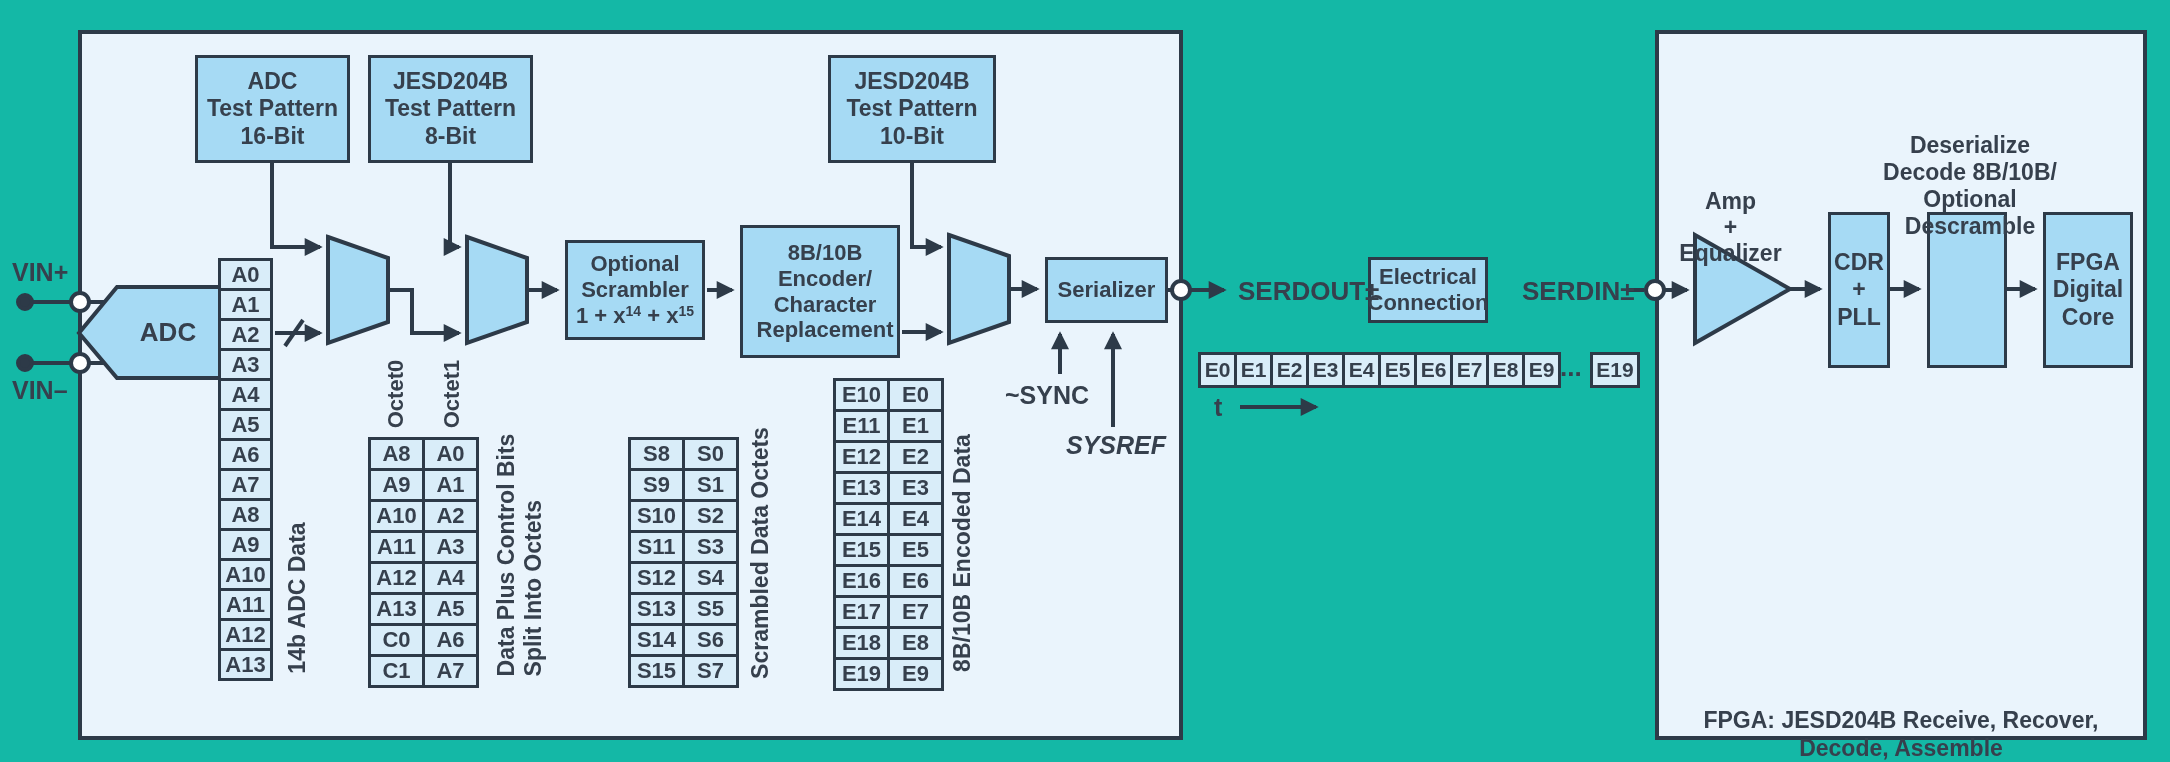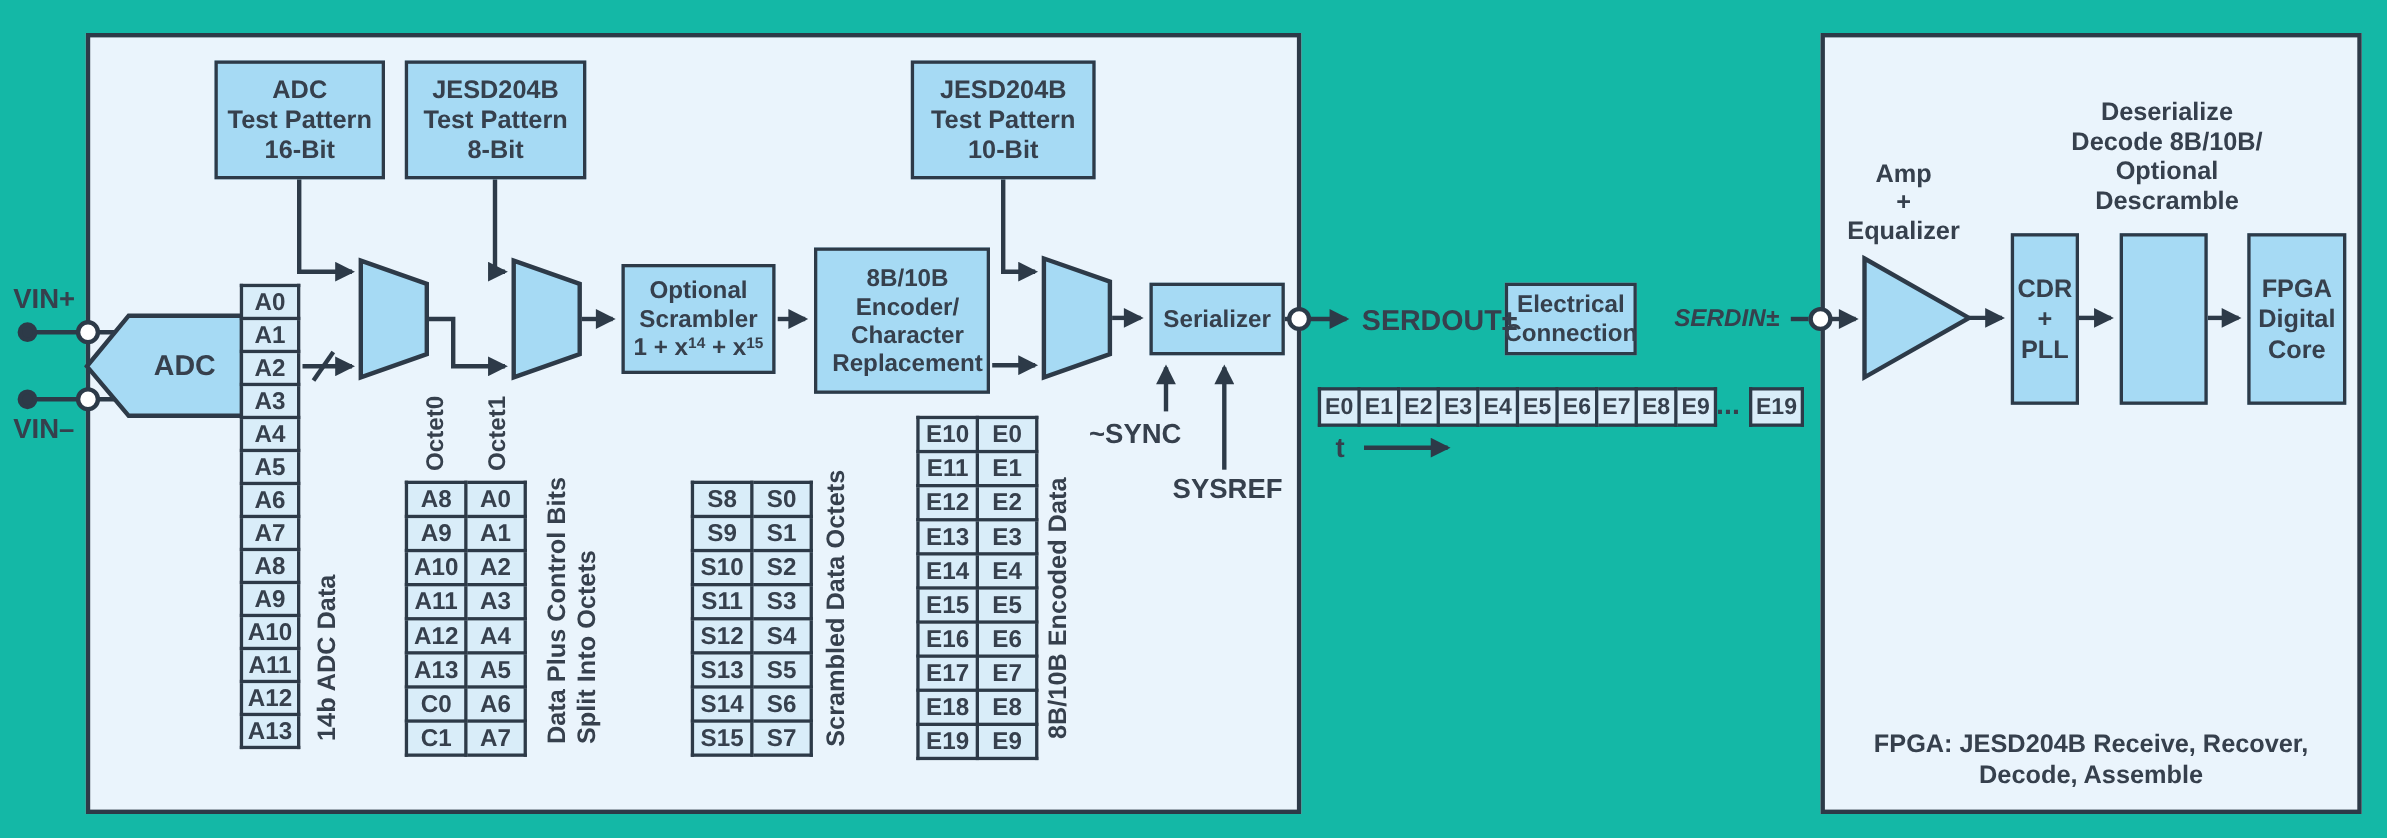--- a/index.html
+++ b/index.html
@@ -13,21 +13,21 @@
   .lbl{position:absolute;white-space:nowrap;}
   .vlabel{position:absolute;transform:translate(-50%,-50%) rotate(-90deg);white-space:nowrap;font-size:23px;}
   table.dcol{position:absolute;border-collapse:collapse;table-layout:fixed;}
   table.dcol td{border:3px solid #2d3a48;background:#d9edf9;text-align:center;padding:0;
                 font-weight:bold;font-size:22px;color:#36404d;}
   table.acol td{width:49px;height:27px;}
   table.oct td{width:51px;height:28px;}
   table.stream td{width:33px;height:30px;font-size:21px;}
   table.stream19 td{width:44px;height:30px;font-size:21px;}
   .sup{font-size:14px;vertical-align:7px;}
-  .cap{position:absolute;text-align:center;font-size:23px;line-height:1.22;}
+  .cap{position:absolute;text-align:center;font-size:23px;line-height:1.22;margin-top:44px;}
 </style>
 </head>
 <body>
 
 <div id="canvas">
 
   <div class="panel" style="left:78px;top:30px;width:1105px;height:710px;"></div>
   <div class="panel" style="left:1655px;top:30px;width:492px;height:710px;"></div>
 
   <svg class="overlay" width="2170" height="762" viewBox="0 0 2170 762">
@@ -305,25 +305,25 @@
           <td>E8</td>
         </tr>
     <tr>
           <td>E19</td>
           <td>E9</td>
         </tr>
   </tbody>
     </table>
   <div class="vlabel" style="left:962px;top:553px;">8B/10B Encoded Data</div>
 
-  <div class="lbl" style="left:990px;top:381px;width:114px;font-size:25px;">~SYNC</div>
-  <div class="lbl" style="left:1055px;top:431px;width:122px;text-align:center;font-size:25px;">SYSREF</div>
+  <div class="lbl" style="left:990px;top:381px;width:114px;text-align:center;font-size:25px;">~SYNC</div>
+  <div class="lbl" style="left:1055px;top:431px;width:122px;text-align:center;font-size:25px;font-style:italic;">SYSREF</div>
 
   <div class="lbl" style="left:1238px;top:276px;font-size:26px;">SERDOUT±</div>
-  <div class="lbl" style="left:1522px;top:276px;font-size:22px;font-style:italic;">SERDIN±</div>
+  <div class="lbl" style="left:1522px;top:276px;font-size:26px;">SERDIN±</div>
 
   <table class="dcol stream" style="left:1198px;top:352px;">
     <tbody>
         <tr>
       <td>E0</td>
       <td>E1</td>
       <td>E2</td>
       <td>E3</td>
       <td>E4</td>
       <td>E5</td>

